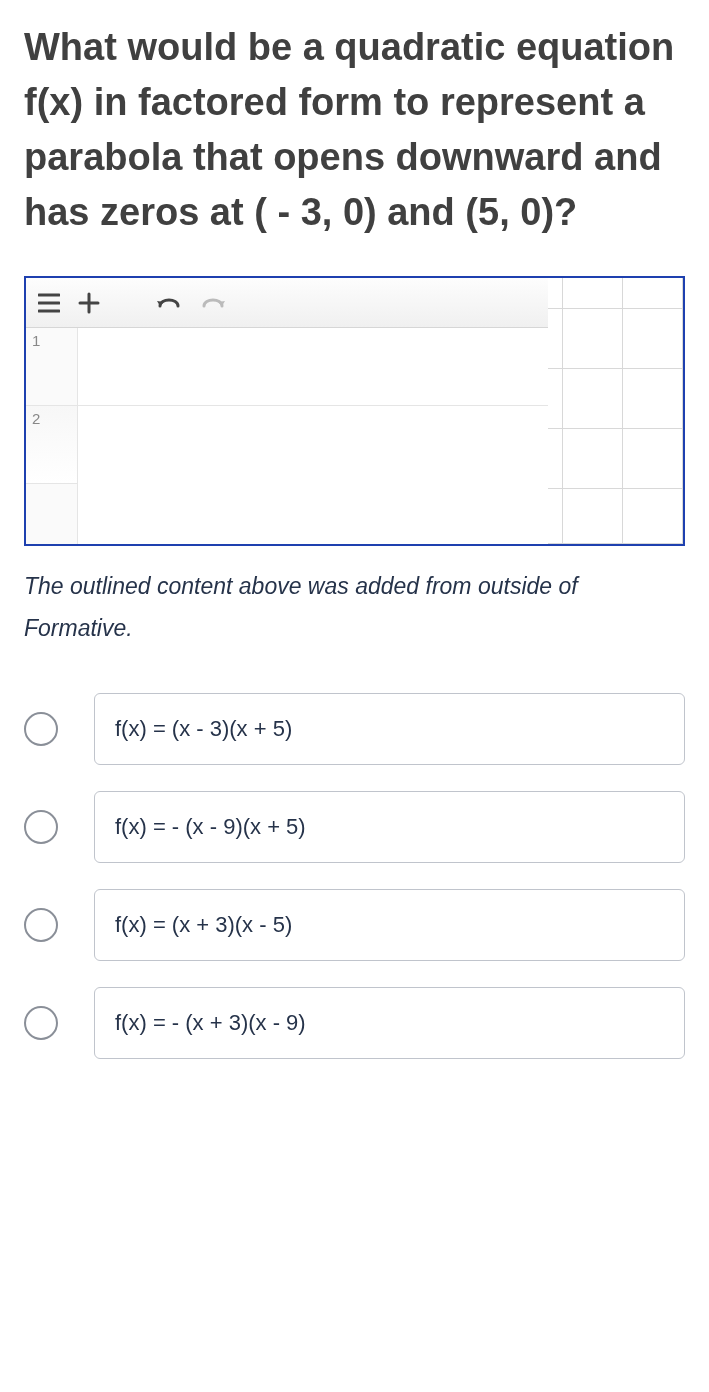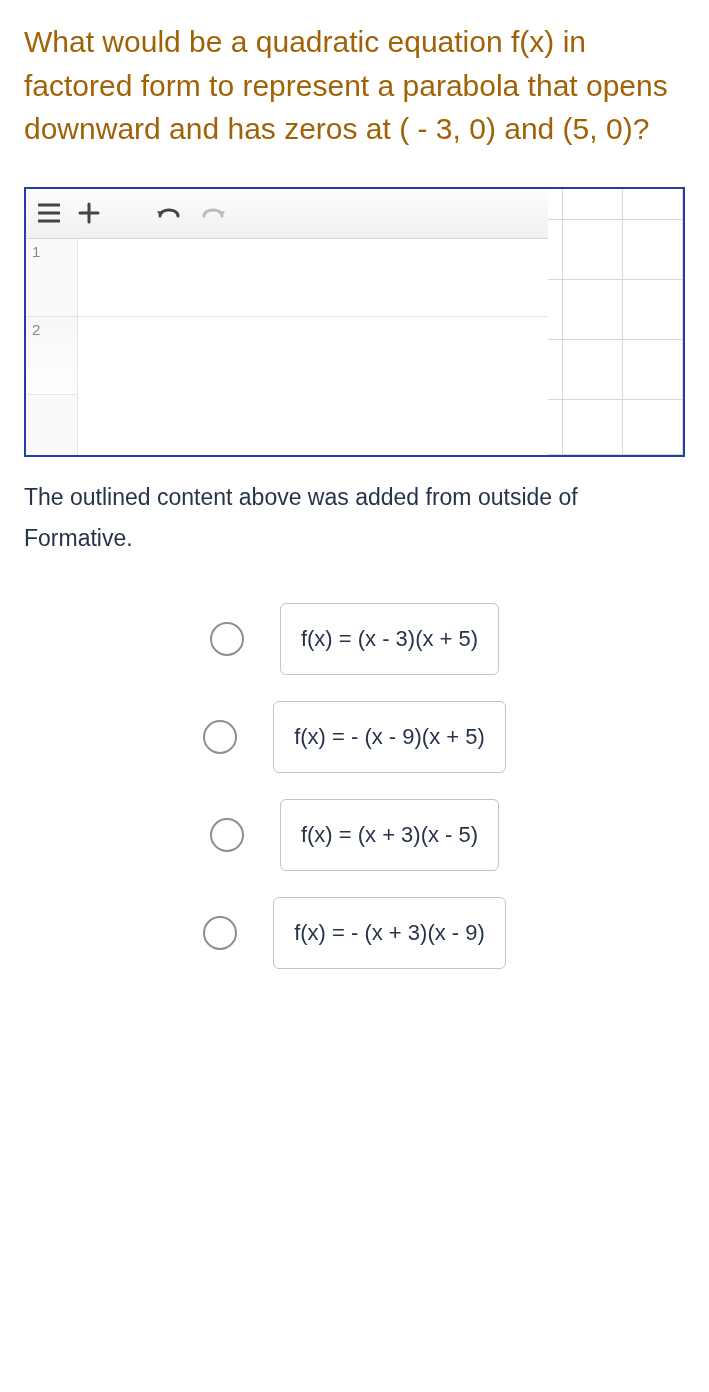--- a/index.html
+++ b/index.html
@@ -4,24 +4,24 @@
 <style>
   * { box-sizing: border-box; margin: 0; padding: 0; }
   body {
     font-family: "Segoe UI", "Helvetica Neue", Arial, sans-serif;
     background: #fff;
     width: 709px;
     padding: 20px 24px 24px 24px;
     color: #26334a;
   }
   .question {
-    font-size: 30px;
-    font-weight: 400;
+    font-size: 38px;
+    font-weight: 700;
     line-height: 1.45;
-    color: #a16207;
+    color: #404040;
     margin-bottom: 36px;
   }
   .embed-box {
     border: 2px solid #1e40af;
     height: 270px;
     position: relative;
     background: #fff;
     overflow: hidden;
   }
   .embed-toolbar {
@@ -99,31 +99,31 @@
     height: 1px;
     background: #d8d8d8;
   }
   .graph-strip .axis-v {
     position: absolute;
     top: 0; bottom: 0; left: 14px;
     width: 1px;
     background: #888;
   }
   .caption {
+    font-style: italic;
     font-size: 23px;
     color: #26334a;
     margin-top: 20px;
     line-height: 1.8;
   }
   .choices {
     margin-top: 44px;
     display: flex;
     flex-direction: column;
     gap: 26px;
-    align-items: center;
   }
   .choice {
     display: flex;
     align-items: center;
     gap: 36px;
   }
   .radio {
     width: 34px;
     height: 34px;
     border: 2px solid #8a8f98;

